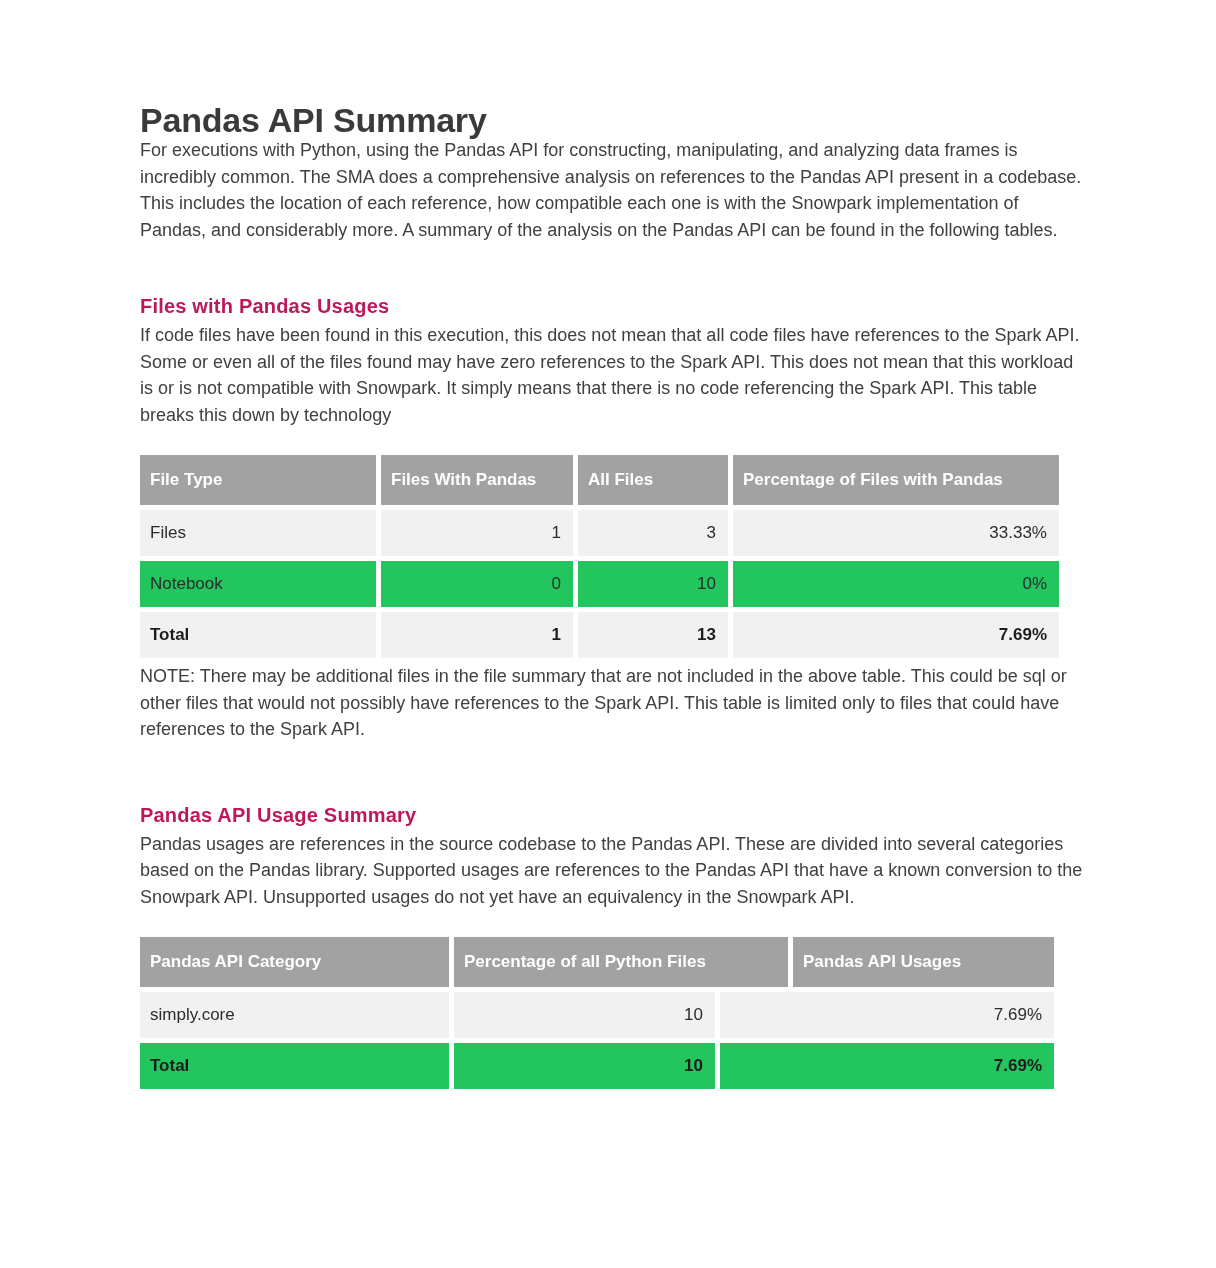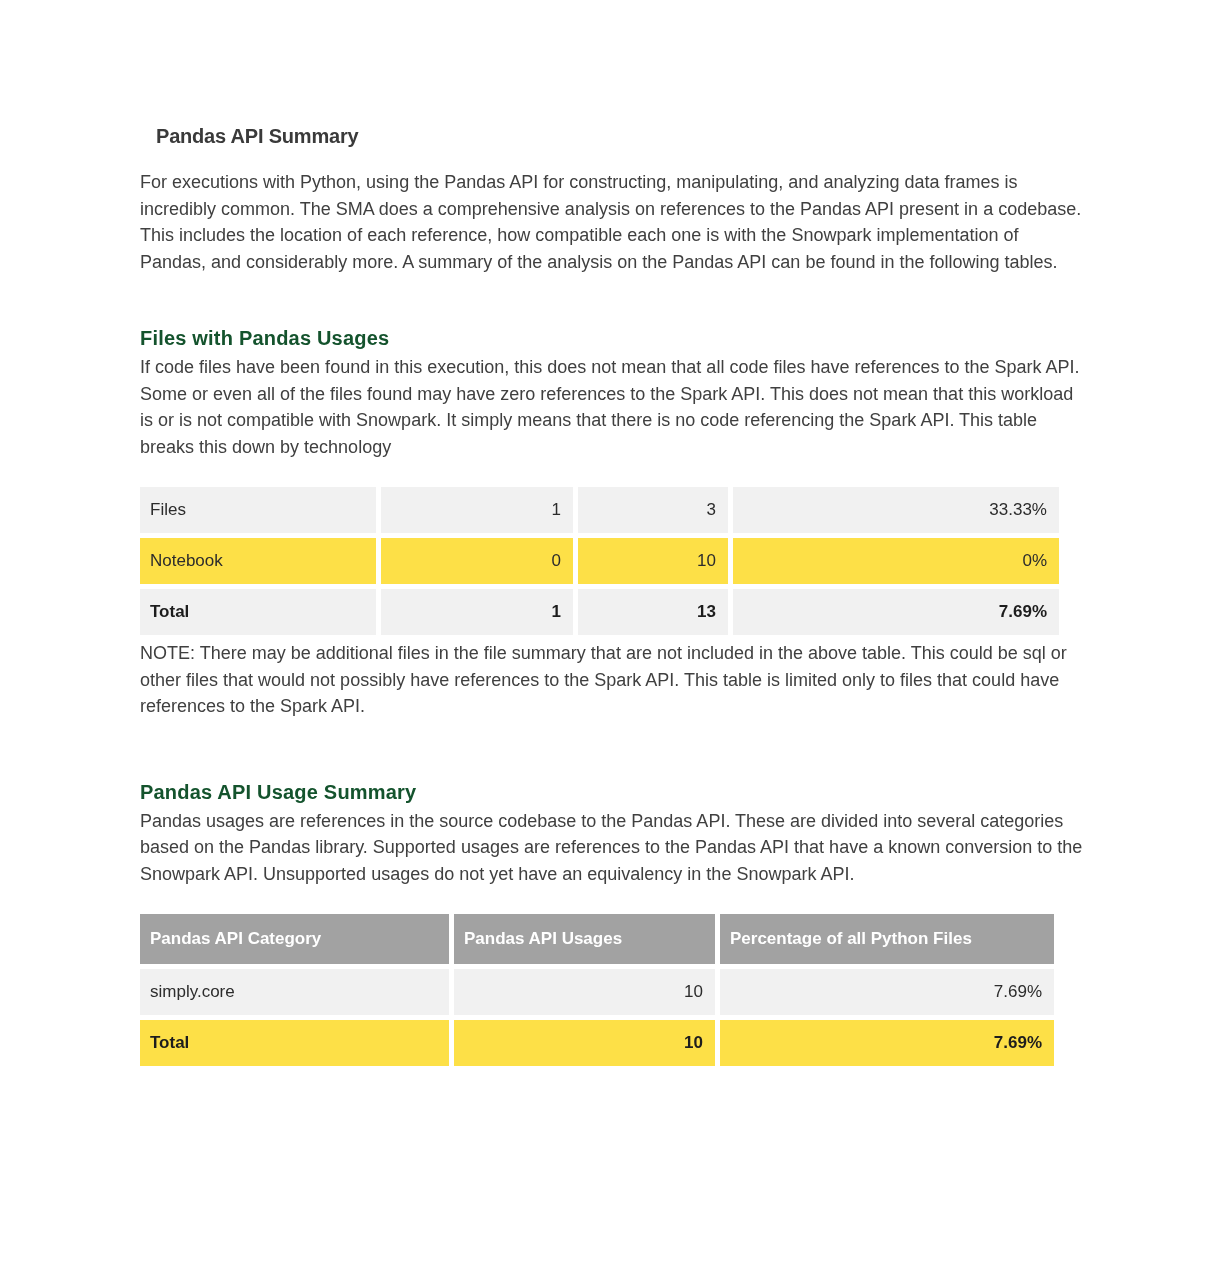--- a/index.html
+++ b/index.html
@@ -16,42 +16,42 @@
     position: relative;
   }
   .doc {
     padding: 103px 76px 60px 140px;
     width: 1216px;
   }
   .content {
     width: 945px;
   }
   h1.title {
-    margin: 16px;
-    font-size: 20px;
+    margin: 0;
+    font-size: 34px;
     line-height: 34px;
     font-weight: 700;
     color: #3a3a3a;
     letter-spacing: -0.2px;
   }
   p.body {
     margin: 0;
     font-size: 18px;
     line-height: 26.5px;
     color: #404040;
   }
   .intro { margin-top: 20px; }
   .section-1 { margin-top: 51px; }
   .section-2 { margin-top: 60px; }
   h2.section-heading {
     margin: 0 0 4px 0;
     font-size: 20px;
     line-height: 24px;
     font-weight: 700;
-    color: #14532d;
+    color: #be185d;
     letter-spacing: 0.2px;
   }
   .data-table {
     margin-top: 27px;
   }
   .t-row {
     display: flex;
     gap: 5px;
     margin-bottom: 5px;
   }
@@ -63,21 +63,21 @@
     min-height: 46px;
     color: #2c2c2c;
   }
   .t-head .t-cell {
     background: #a2a2a2;
     color: #ffffff;
     font-weight: 700;
     min-height: 50px;
   }
   .row-alt .t-cell { background: #f1f1f1; }
-  .row-plain .t-cell { background: #fde047; }
+  .row-plain .t-cell { background: #22c55e; }
   .t-total .t-cell { font-weight: 700; color: #1d1d1d; }
   .num { justify-content: flex-end; text-align: right; }
   
   .tbl1 .c0 { flex: 0 0 236px; }
   .tbl1 .c1 { flex: 0 0 192px; }
   .tbl1 .c2 { flex: 0 0 150px; }
   .tbl1 .c3 { flex: 0 0 326px; }
   
   .tbl2 .c0 { flex: 0 0 309px; }
   .tbl2 .c1 { flex: 0 0 261px; }
@@ -94,20 +94,26 @@
 
       <h1 class="title">Pandas API Summary</h1>
 
       <p class="body intro">For executions with Python, using the Pandas API for constructing, manipulating, and analyzing data frames is incredibly common. The SMA does a comprehensive analysis on references to the Pandas API present in a codebase. This includes the location of each reference, how compatible each one is with the Snowpark implementation of Pandas, and considerably more. A summary of the analysis on the Pandas API can be found in the following tables.</p>
 
       <section class="section-1">
         <h2 class="section-heading">Files with Pandas Usages</h2>
         <p class="body after-heading">If code files have been found in this execution, this does not mean that all code files have references to the Spark API. Some or even all of the files found may have zero references to the Spark API. This does not mean that this workload is or is not compatible with Snowpark. It simply means that there is no code referencing the Spark API. This table breaks this down by technology</p>
 
         <div class="data-table tbl1">
+          <div class="t-row t-head">
+            <div class="t-cell c0">File Type</div>
+            <div class="t-cell c1">Files With Pandas</div>
+            <div class="t-cell c2">All Files</div>
+            <div class="t-cell c3">Percentage of Files with Pandas</div>
+          </div>
           <div class="t-row row-alt">
             <div class="t-cell c0">Files</div>
             <div class="t-cell c1 num">1</div>
             <div class="t-cell c2 num">3</div>
             <div class="t-cell c3 num">33.33%</div>
           </div>
           <div class="t-row row-plain">
             <div class="t-cell c0">Notebook</div>
             <div class="t-cell c1 num">0</div>
             <div class="t-cell c2 num">10</div>
@@ -124,22 +130,22 @@
         <p class="body note">NOTE: There may be additional files in the file summary that are not included in the above table. This could be sql or other files that would not possibly have references to the Spark API. This table is limited only to files that could have references to the Spark API.</p>
       </section>
 
       <section class="section-2">
         <h2 class="section-heading">Pandas API Usage Summary</h2>
         <p class="body after-heading">Pandas usages are references in the source codebase to the Pandas API. These are divided into several categories based on the Pandas library. Supported usages are references to the Pandas API that have a known conversion to the Snowpark API. Unsupported usages do not yet have an equivalency in the Snowpark API.</p>
 
         <div class="data-table tbl2">
           <div class="t-row t-head">
             <div class="t-cell c0">Pandas API Category</div>
+            <div class="t-cell c2">Percentage of all Python Files</div>
             <div class="t-cell c1">Pandas API Usages</div>
-            <div class="t-cell c2">Percentage of all Python Files</div>
           </div>
           <div class="t-row row-alt">
             <div class="t-cell c0">simply.core</div>
             <div class="t-cell c1 num">10</div>
             <div class="t-cell c2 num">7.69%</div>
           </div>
           <div class="t-row row-plain t-total">
             <div class="t-cell c0">Total</div>
             <div class="t-cell c1 num">10</div>
             <div class="t-cell c2 num">7.69%</div>

